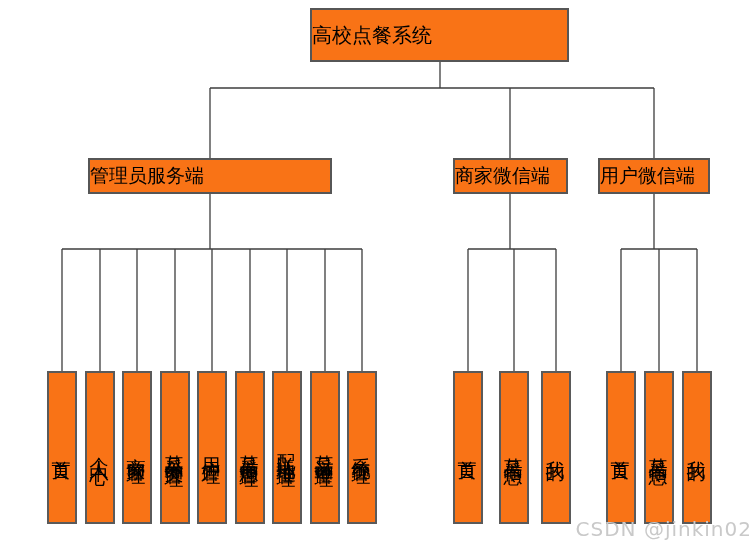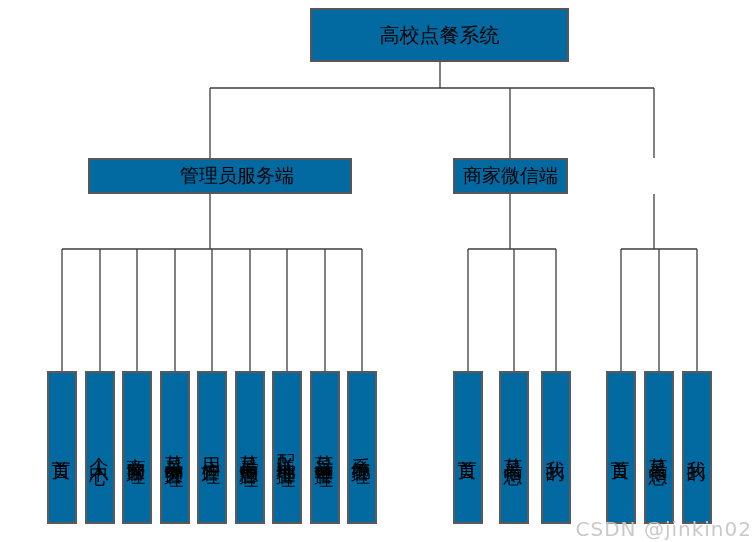--- a/index.html
+++ b/index.html
@@ -6,32 +6,31 @@
   .canvas{
     position:relative;
     width:755px;height:542px;
     background:#ffffff;
     font-family:"DejaVu Sans","Liberation Sans",sans-serif;
     overflow:hidden;
   }
   .connectors{position:absolute;left:0;top:0;width:755px;height:542px;}
   .box{
     position:absolute;
-    background:#0369a1;
+    background:#f97316;
     border:2px solid #565656;
     box-sizing:border-box;
     display:flex;
     align-items:center;
-    justify-content:center;
     color:#000000;
     text-align:center;
   }
   .title-box{left:310px;top:8px;width:259px;height:54px;font-size:20px;}
   .branch-box{top:158px;height:36px;font-size:19px;}
-  .branch-admin{left:88px;width:264px;padding-left:34px;}
+  .branch-admin{left:88px;width:244px;}
   .branch-merchant{left:453px;width:115px;}
   .branch-user{left:598px;width:112px;}
   .leaf{
     top:371px;height:153px;width:30px;
     border:2px solid #5a5a5a;
     font-size:19px;
   }
   .leaf .vtext{
     writing-mode:vertical-rl;
     text-orientation:upright;
@@ -97,20 +96,23 @@
   <div class="box title-box">
     <span>高校点餐系统</span>
   </div>
 
   <div class="box branch-box branch-admin">
     <span>管理员服务端</span>
   </div>
   <div class="box branch-box branch-merchant">
     <span>商家微信端</span>
   </div>
+  <div class="box branch-box branch-user">
+    <span>用户微信端</span>
+  </div>
 
   <div class="box leaf l-a0">
     <span class="vtext">首页</span>
   </div>
   <div class="box leaf l-a1">
     <span class="vtext">个人中心</span>
   </div>
   <div class="box leaf l-a2">
     <span class="vtext">商家管理</span>
   </div>

